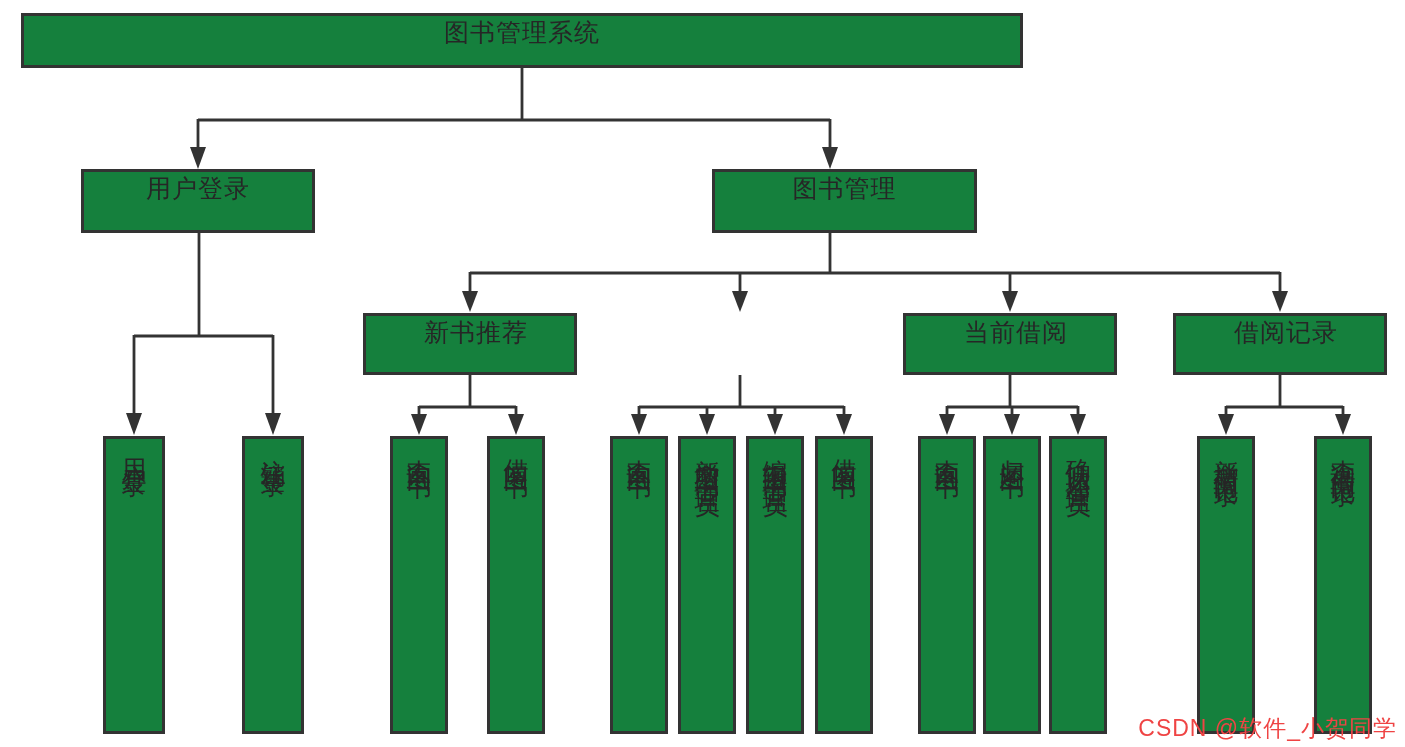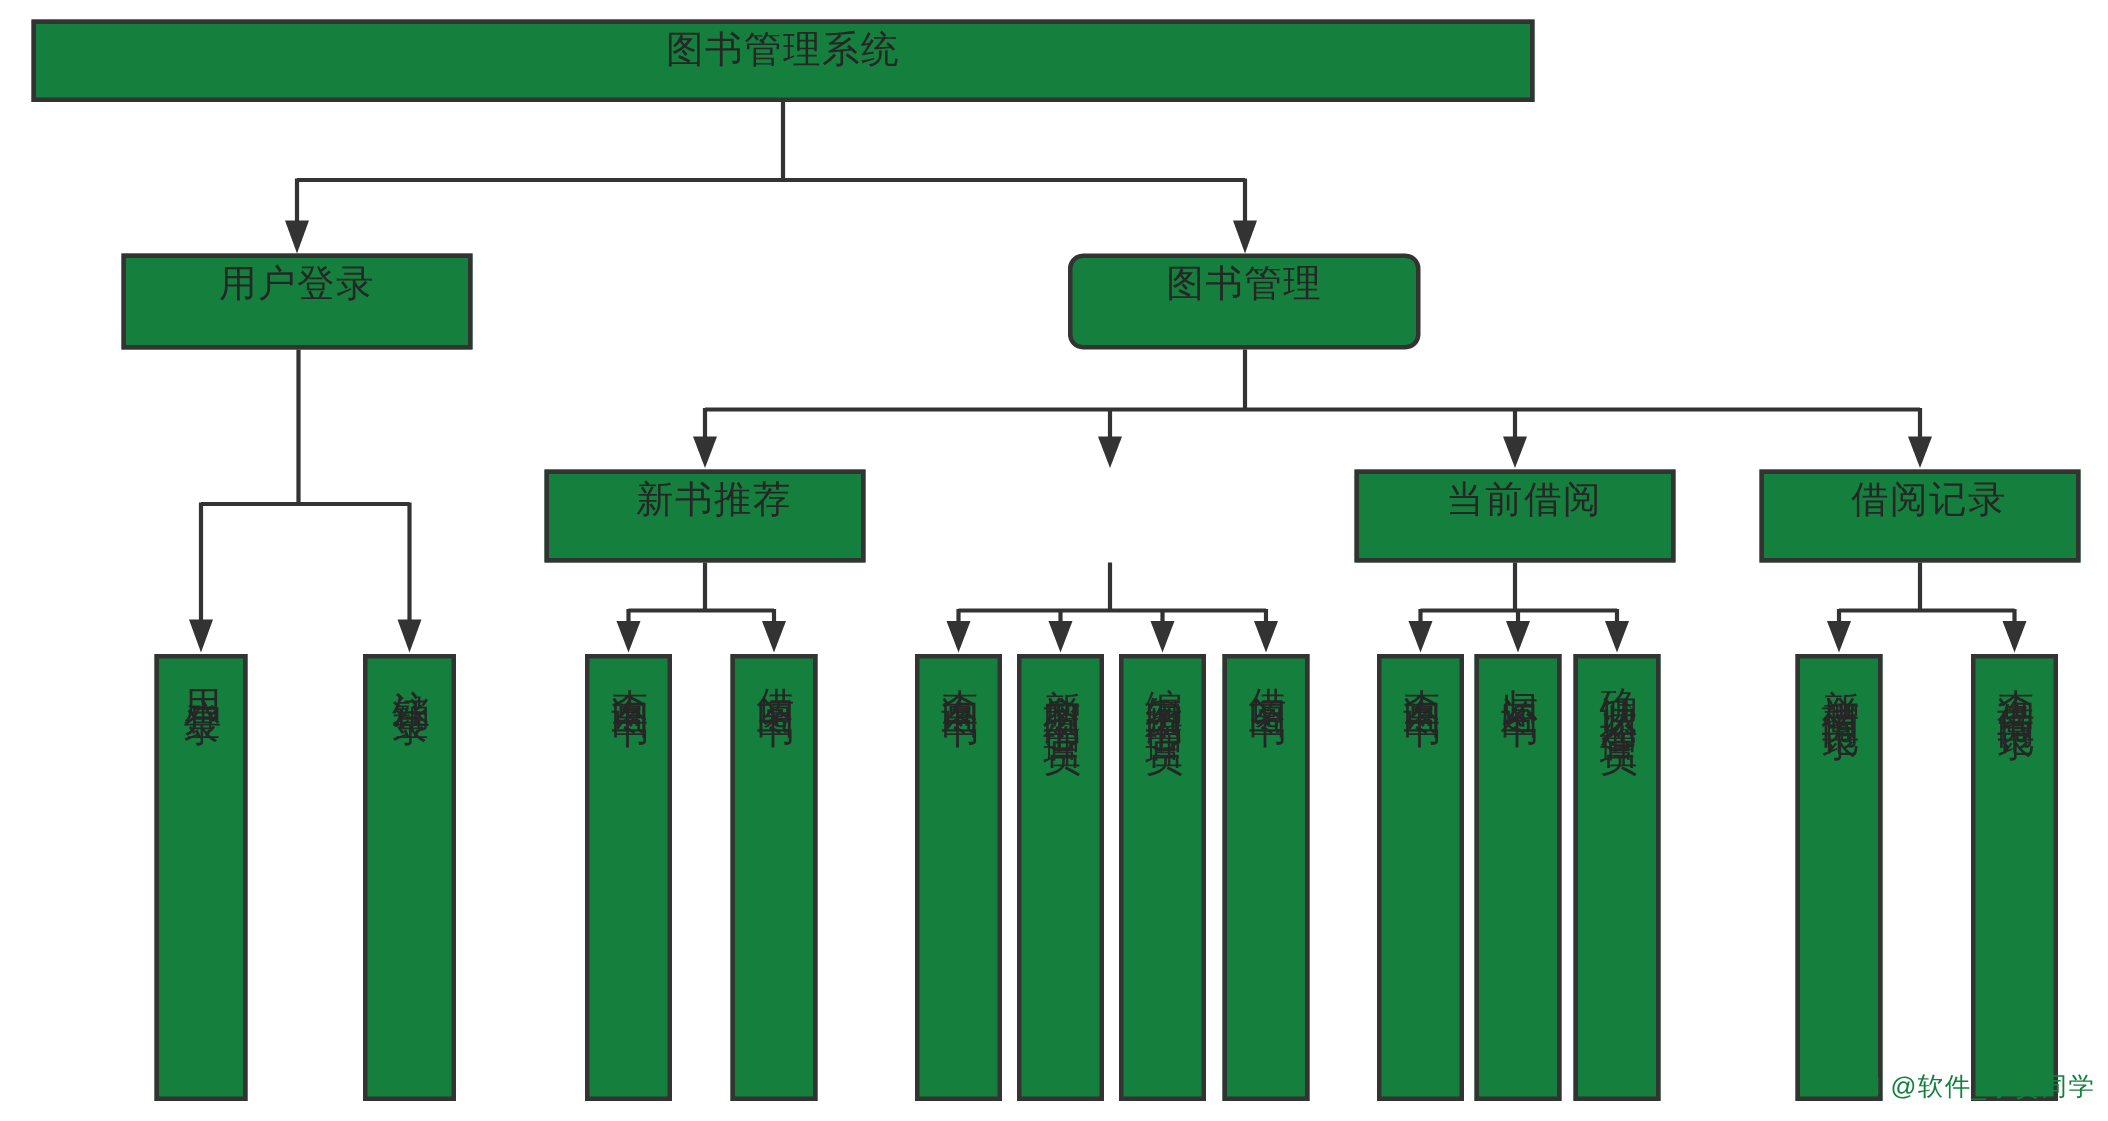--- a/index.html
+++ b/index.html
@@ -37,21 +37,21 @@
   .node .lbl.v {
     writing-mode: vertical-rl;
     letter-spacing: 5px;
     white-space: normal;
     line-height: 1;
   }
   
   .n-root   { left: 21px;  top: 13px;  width: 1002px; height: 55px; }
   
   .n-l2a    { left: 81px;  top: 169px; width: 234px;  height: 64px; }
-  .n-l2b    { left: 712px; top: 169px; width: 235px;  height: 64px; border-radius: 10px; }
+  .n-l2b    { left: 712px; top: 169px; width: 265px;  height: 64px; }
   
   .n-l3     { top: 313px;  height: 62px; width: 214px; padding-left: 12px; }
   .n-l3a    { left: 363px; }
   .n-l3b    { left: 633px; }
   .n-l3c    { left: 903px; }
   .n-l3d    { left: 1173px; }
   
   .leaf     { top: 436px;  height: 298px; width: 58px; }
   .n-a1 { left: 103px; width: 62px; }
   .n-a2 { left: 242px; width: 62px; }
@@ -64,22 +64,22 @@
   .n-d1 { left: 918px; }
   .n-d2 { left: 983px; }
   .n-d3 { left: 1049px; }
   .n-e1 { left: 1197px; }
   .n-e2 { left: 1314px; }
 
   .watermark {
     position: absolute;
     top: 713px;
     right: 8px;
-    font-size: 17px;
-    color: #15803d;
+    font-size: 23px;
+    color: #ef4444;
     letter-spacing: 1px;
     z-index: 3;
     white-space: nowrap;
   }
 </style>
 </head>
 <body>
 
 <div class="canvas">
 

